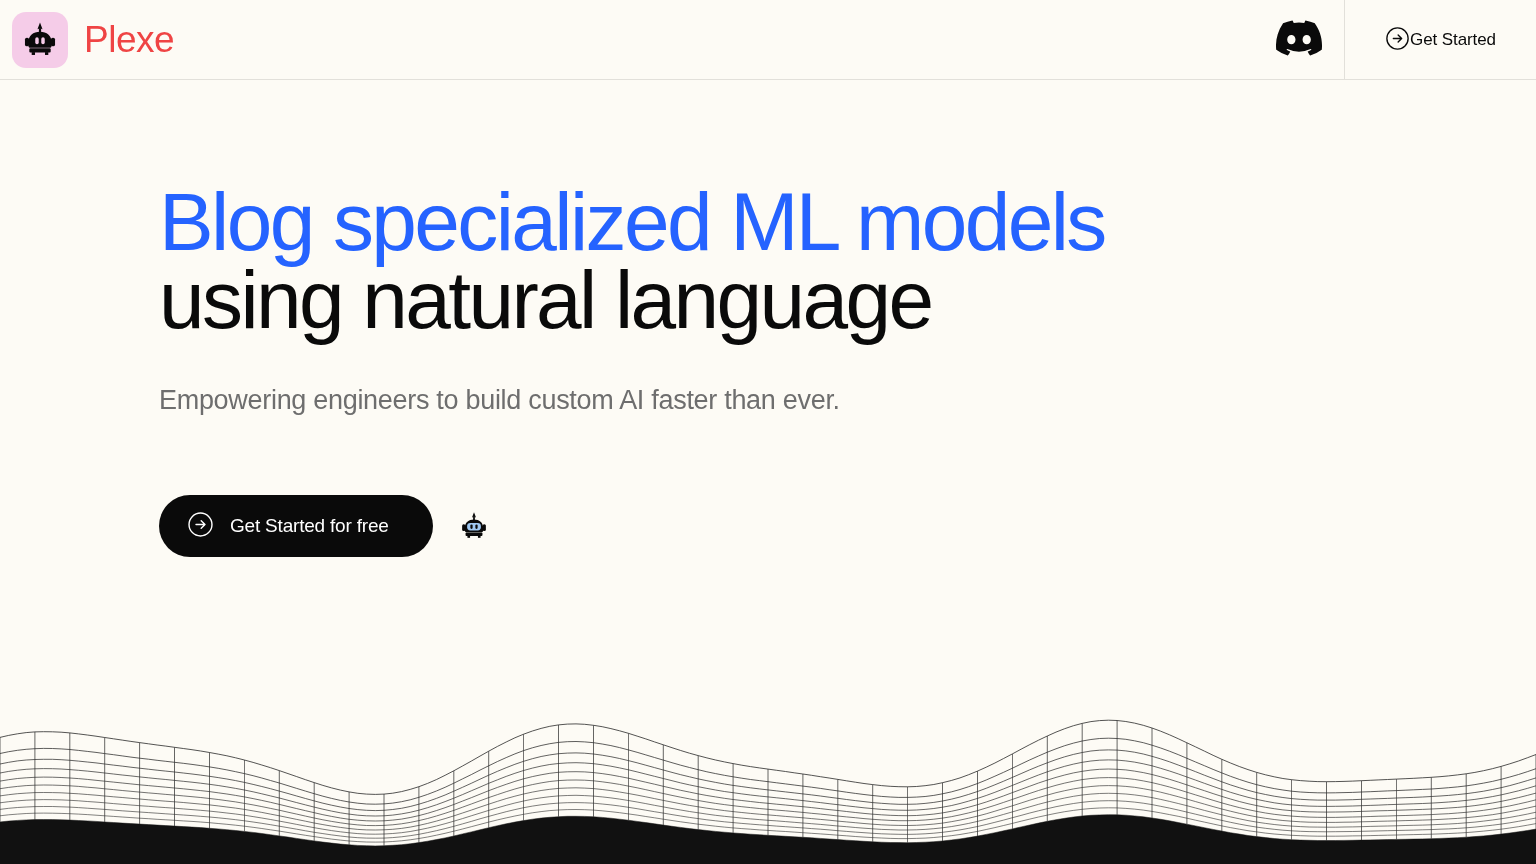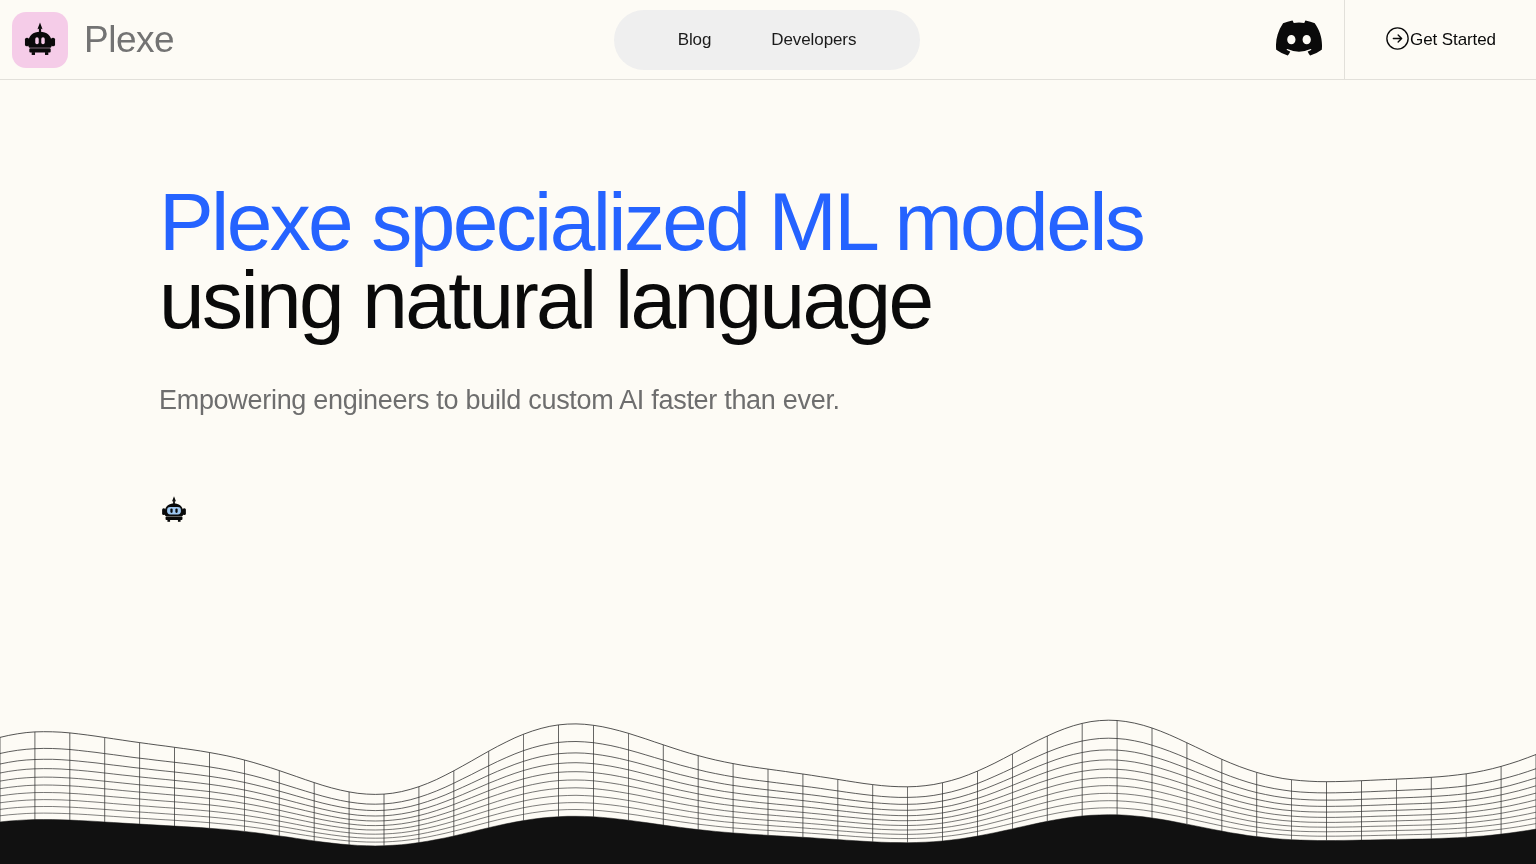--- a/index.html
+++ b/index.html
@@ -25,21 +25,21 @@
     margin-left:12px;
   }
   .brand-logo {
     width:56px; height:56px;
     border-radius:14px;
     background:#F5CCE8;
     display:flex; align-items:center; justify-content:center;
     flex:0 0 auto;
   }
   .brand-name {
-    font-size:37px; font-weight:400; color:#737373;
+    font-size:37px; font-weight:400; color:#ef4444;
     letter-spacing:-0.5px; line-height:1;
   }
 
   .nav-pill {
     position:absolute; left:614px; top:10px;
     width:306px; height:60px;
     background:#EFEFEF;
     border-radius:30px;
     display:flex; align-items:center; justify-content:center;
     gap:60px;
@@ -145,24 +145,20 @@
         </g>
         <g fill="#F5CCE8">
           <rect x="18" y="20.5" width="4.4" height="9" rx="2.2"></rect>
           <rect x="25.6" y="20.5" width="4.4" height="9" rx="2.2"></rect>
         </g>
       </svg>
     </span>
     <span class="brand-name">Plexe</span>
   </div>
 
-  <nav class="nav-pill">
-    <span class="nav-link">Blog</span>
-    <span class="nav-link">Developers</span>
-  </nav>
 
   <a class="discord-btn">
     <span>
       <svg width="46" height="36" viewBox="0 0 71 55" aria-hidden="true">
         <path fill="#0A0A0A" d="M60.1 4.9A58.5 58.5 0 0 0 45.6.4a.2.2 0 0 0-.2.1c-.6 1.1-1.3 2.6-1.8 3.8a54 54 0 0 0-16.2 0c-.5-1.2-1.2-2.7-1.9-3.8a.2.2 0 0 0-.2-.1c-5 .9-9.9 2.4-14.5 4.5a.2.2 0 0 0-.1.1C1.6 18.7-1 32.1.3 45.4a.2.2 0 0 0 .1.2 58.8 58.8 0 0 0 17.7 9 .2.2 0 0 0 .2-.1c1.4-1.9 2.6-3.8 3.6-5.9a.2.2 0 0 0-.1-.3c-1.9-.7-3.7-1.6-5.4-2.6a.2.2 0 0 1 0-.4l1.1-.8a.2.2 0 0 1 .2 0 41.9 41.9 0 0 0 35.6 0 .2.2 0 0 1 .2 0l1.1.9a.2.2 0 0 1 0 .3 35.4 35.4 0 0 1-5.5 2.6.2.2 0 0 0-.1.3c1 2.1 2.2 4 3.6 5.9a.2.2 0 0 0 .2.1 58.6 58.6 0 0 0 17.8-9 .2.2 0 0 0 .1-.2c1.5-15.4-2.6-28.7-10.9-40.5a.2.2 0 0 0-.1-.1zM23.7 37.3c-3.5 0-6.4-3.2-6.4-7.2s2.8-7.2 6.4-7.2c3.6 0 6.5 3.3 6.4 7.2 0 4-2.8 7.2-6.4 7.2zm23.7 0c-3.5 0-6.4-3.2-6.4-7.2s2.8-7.2 6.4-7.2c3.6 0 6.5 3.3 6.4 7.2 0 4-2.8 7.2-6.4 7.2z"></path>
       </svg>
     </span>
   </a>
 
   <div class="header-divider"></div>
@@ -175,27 +171,36 @@
       </svg>
     </span>
     <span class="header-cta-label">Get Started</span>
   </a>
 
 </header>
 
 <main class="hero">
 
   <h1 class="headline">
-    <span class="accent">Plexe specialized ML models</span>
+    <span class="accent">Blog specialized ML models</span>
     <span class="plain">using natural language</span>
   </h1>
 
   <p class="subtitle">Empowering engineers to build custom AI faster than ever.</p>
 
   <div class="cta-row">
+    <button class="cta-button">
+      <span class="circle-arrow">
+        <svg width="27" height="27" viewBox="0 0 24 24" fill="none" aria-hidden="true">
+          <circle cx="12" cy="12" r="10.2" stroke="#FFFFFF" stroke-width="1.25"></circle>
+          <path d="M8 12h8M12.6 8.6 16 12l-3.4 3.4" stroke="#FFFFFF" stroke-width="1.25" stroke-linecap="round" stroke-linejoin="round"></path>
+        </svg>
+      </span>
+      <span class="cta-label">Get Started for free</span>
+    </button>
 
     <span class="cta-robot">
       <svg width="30" height="30" viewBox="0 0 48 48" aria-hidden="true">
         <g fill="#0A0A0A">
           <path d="M24 2 L27.2 10.5 L24 9.2 L20.8 10.5 Z"></path>
           <rect x="22.6" y="9" width="2.8" height="6"></rect>
           <path d="M24 13.5 c-8.6 0 -14.6 5.2 -14.6 12.6 l0 5.4 c0 1.3 1 2.3 2.3 2.3 l24.6 0 c1.3 0 2.3 -1 2.3 -2.3 l0 -5.4 c0 -7.4 -6 -12.6 -14.6 -12.6 z"></path>
           <rect x="5" y="21" width="5.2" height="11" rx="2.4"></rect>
           <rect x="37.8" y="21" width="5.2" height="11" rx="2.4"></rect>
           <rect x="10.5" y="34.5" width="27" height="5.4" rx="1.4"></rect>

